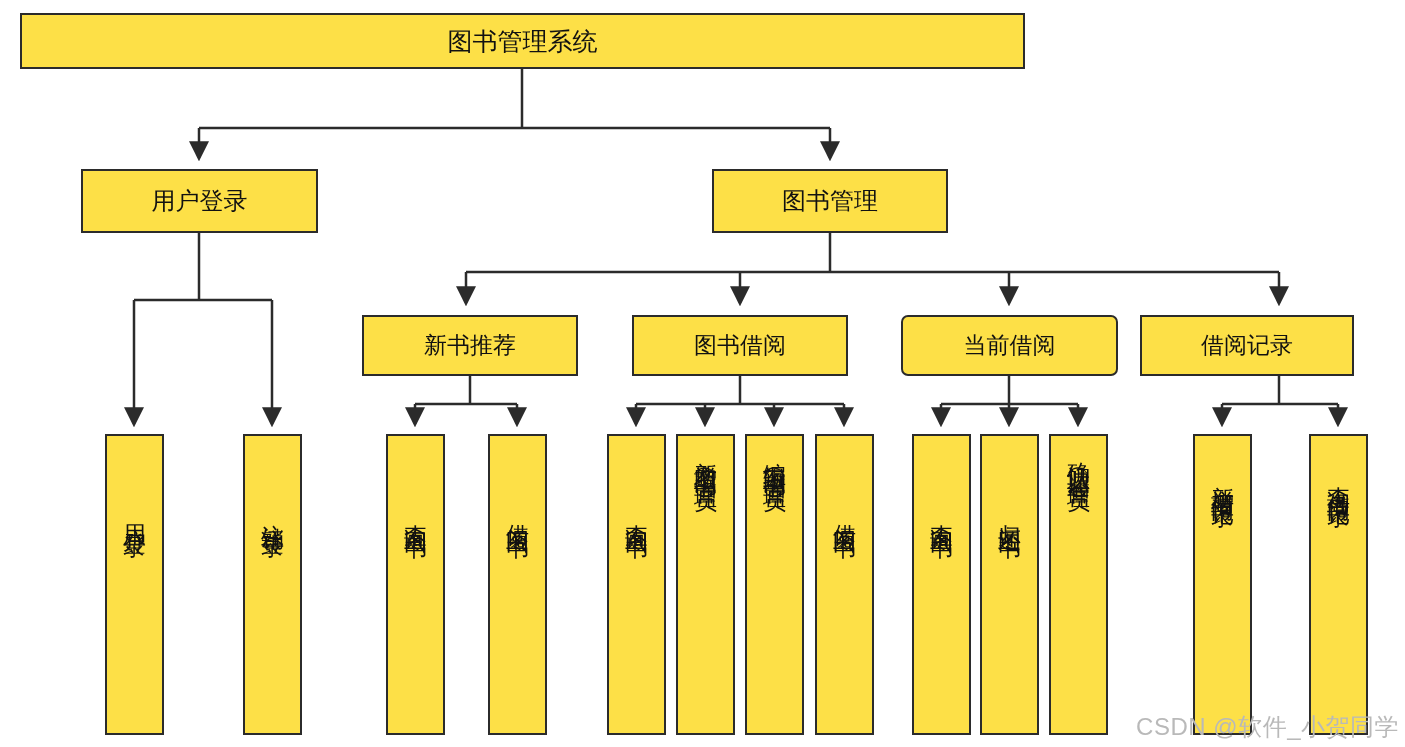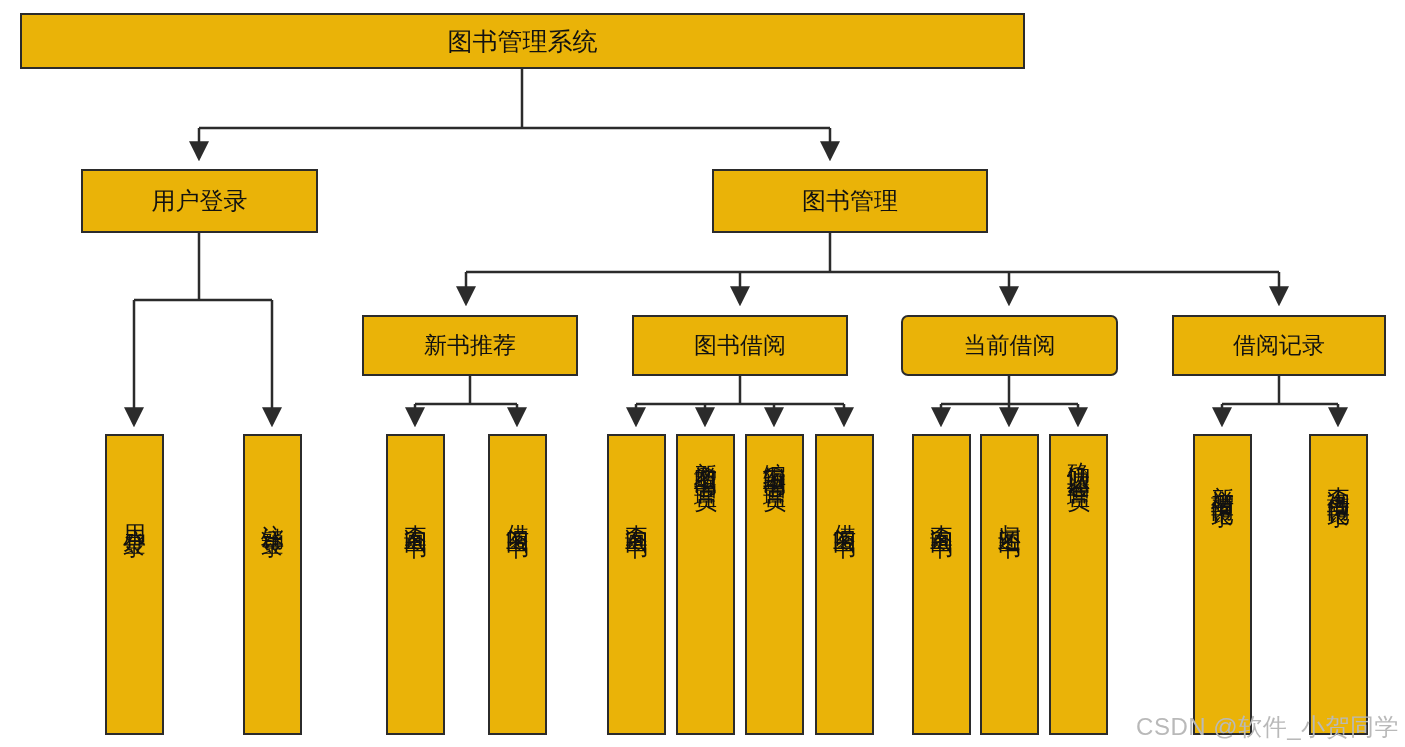--- a/index.html
+++ b/index.html
@@ -14,21 +14,21 @@
     position: relative;
     width: 1405px;
     height: 747px;
     background: #ffffff;
     overflow: hidden;
   }
   .node {
     position: absolute;
     box-sizing: border-box;
     border: 2.5px solid #2b2b2b;
-    background: #eab308;
+    background: #fde047;
     display: flex;
     align-items: center;
     justify-content: center;
     color: #111111;
   }
   .node.root {
     font-size: 25px;
   }
   .node.lvl2 {
     font-size: 24px;
@@ -125,34 +125,34 @@
     </g>
   </svg>
 
   <div class="node root" style="left:20px; top:13px; width:1005px; height:56px;">
     <span>图书管理系统</span>
   </div>
 
   <div class="node lvl2" style="left:81px; top:169px; width:237px; height:64px;">
     <span>用户登录</span>
   </div>
-  <div class="node lvl2" style="left:712px; top:169px; width:276px; height:64px;">
+  <div class="node lvl2" style="left:712px; top:169px; width:236px; height:64px;">
     <span>图书管理</span>
   </div>
 
   <div class="node lvl3" style="left:632px; top:315px; width:216px; height:61px;">
     <span>图书借阅</span>
   </div>
   <div class="node lvl3" style="left:362px; top:315px; width:216px; height:61px;">
     <span>新书推荐</span>
   </div>
   <div class="node lvl3" style="left:901px; top:315px; width:217px; height:61px;border-radius:7px;">
     <span>当前借阅</span>
   </div>
-  <div class="node lvl3" style="left:1172px; top:315px; width:214px; height:61px;text-align:center;">
+  <div class="node lvl3" style="left:1140px; top:315px; width:214px; height:61px;text-align:center;">
     <span>借阅记录</span>
   </div>
 
   <div class="node leaf" style="left:105px; top:434px; width:59px; height:301px; padding-top:70px;">
     <span class="vtext">用户登录</span>
   </div>
   <div class="node leaf" style="left:243px; top:434px; width:59px; height:301px; padding-top:70px;">
     <span class="vtext">注销登录</span>
   </div>
 

